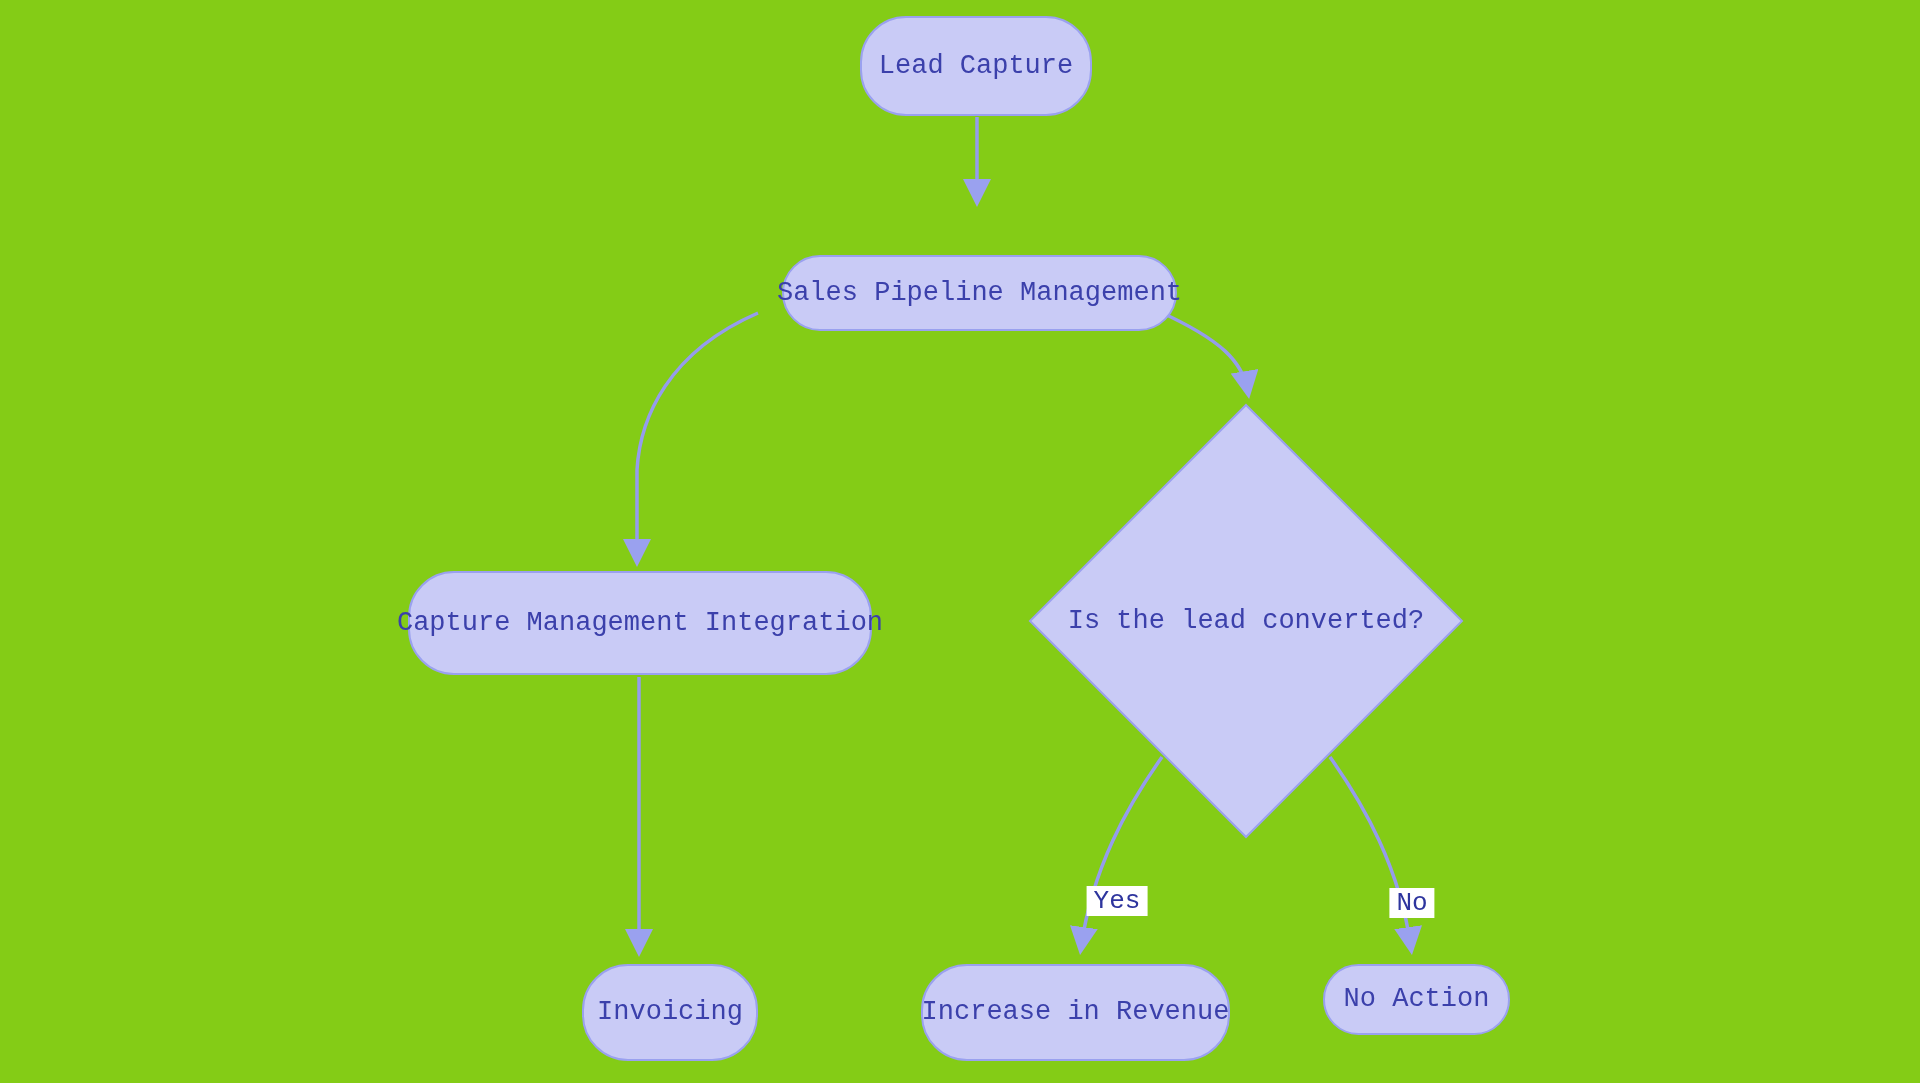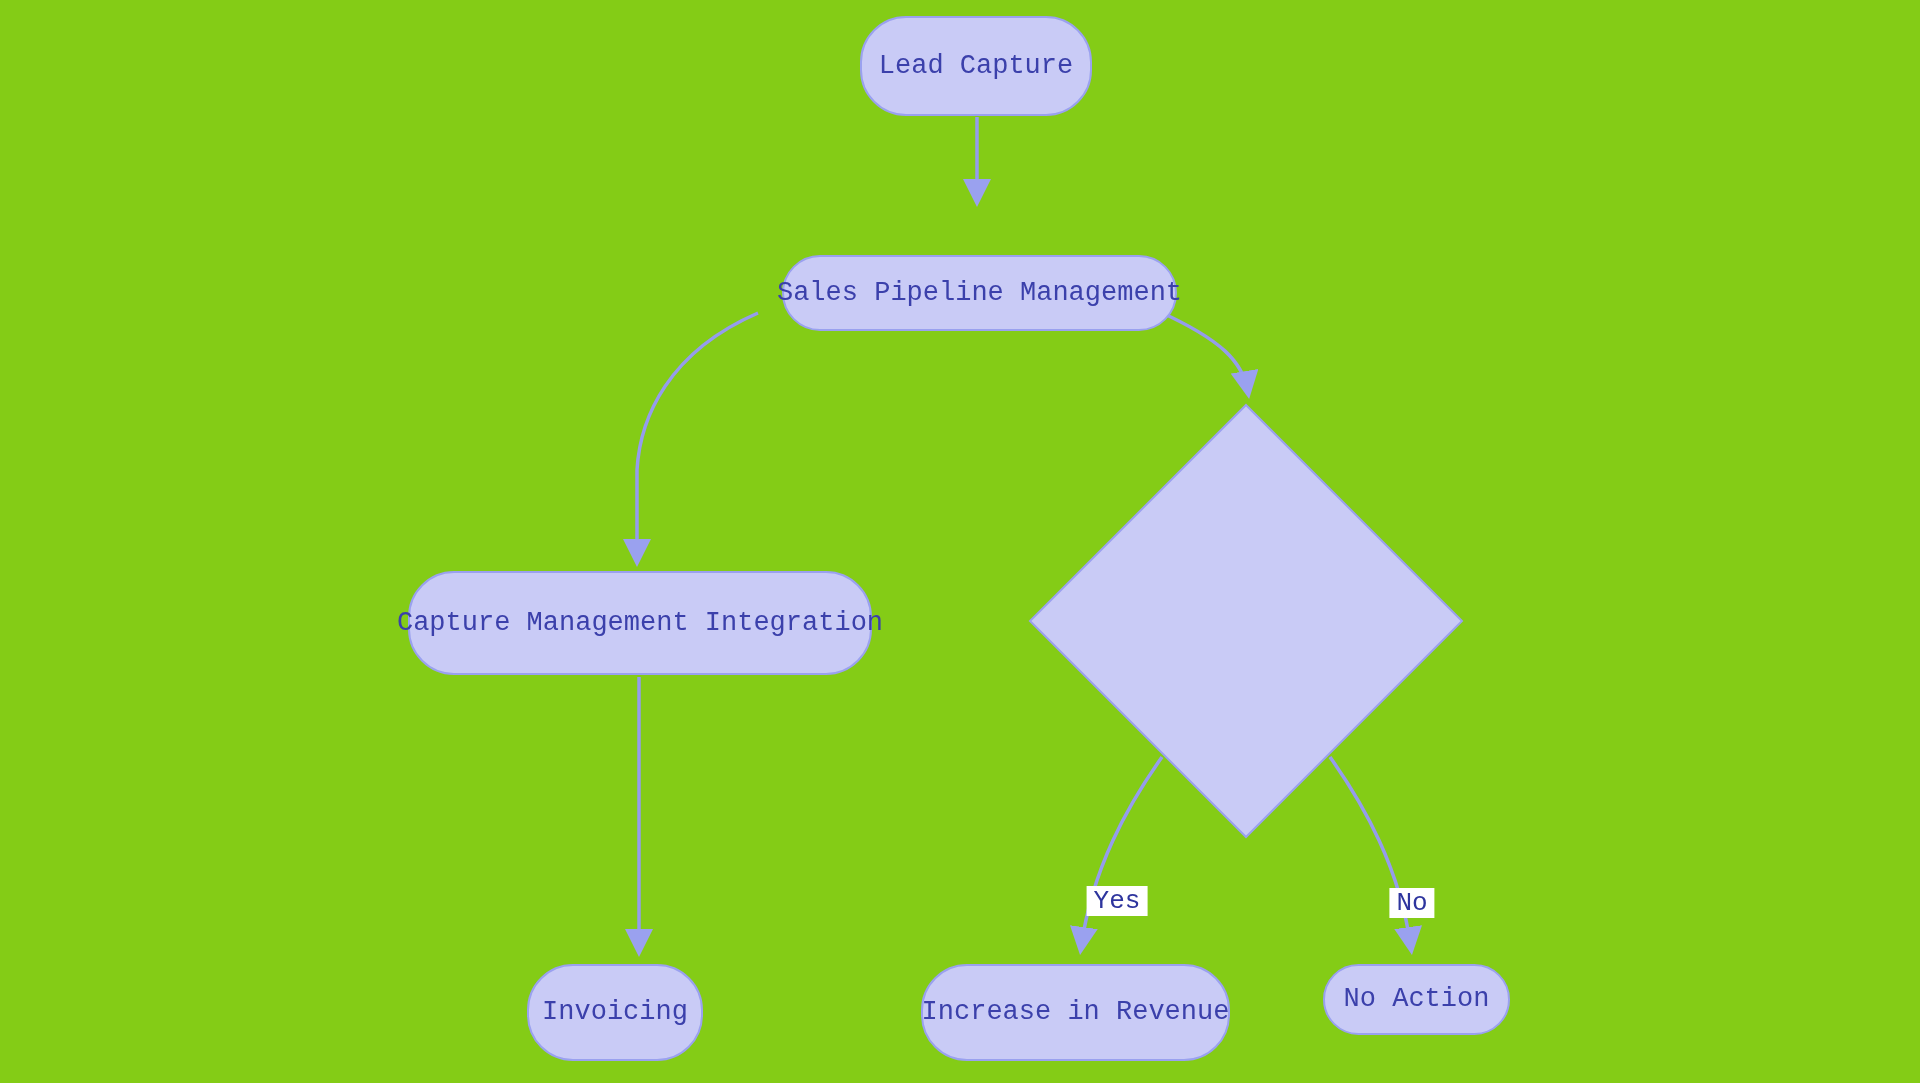--- a/index.html
+++ b/index.html
@@ -59,21 +59,21 @@
     padding: 2px 7px;
     color: #2e359e;
     font-size: 26px;
     line-height: 1;
     white-space: nowrap;
   }
   
   #node-lead-capture       { left: 860px;  top: 16px;  width: 232px; height: 100px; }
   #node-sales-pipeline     { left: 782px;  top: 211px; width: 395px; height: 76px; margin-top: 44px;  }
   #node-project-mgmt       { left: 408px;  top: 571px; width: 464px; height: 104px; }
-  #node-invoicing          { left: 527px;  top: 964px; width: 176px; height: 97px;  }
+  #node-invoicing          { left: 582px;  top: 964px; width: 176px; height: 97px;  }
   #node-increase-revenue   { left: 921px;  top: 964px; width: 309px; height: 97px;  }
   #node-no-action          { left: 1323px; top: 964px; width: 187px; height: 71px;  }
   #decision-text           { left: 1066px; top: 591px; width: 360px; height: 60px;  }
   #label-yes               { left: 1073px; top: 901px; margin-left: 44px; }
   #label-no                { left: 1412px; top: 903px; text-align: center; }
 </style>
 </head>
 <body>
 
 <div class="stage">
@@ -105,20 +105,23 @@
   </div>
 
   <div class="node" id="node-sales-pipeline">
     <span>Sales Pipeline Management</span>
   </div>
 
   <div class="node" id="node-project-mgmt">
     <span>Capture Management Integration</span>
   </div>
 
+  <div class="diamond-label" id="decision-text">
+    <span>Is the lead converted?</span>
+  </div>
 
   <div class="node" id="node-invoicing">
     <span>Invoicing</span>
   </div>
 
   <div class="node" id="node-increase-revenue">
     <span>Increase in Revenue</span>
   </div>
 
   <div class="node" id="node-no-action">

